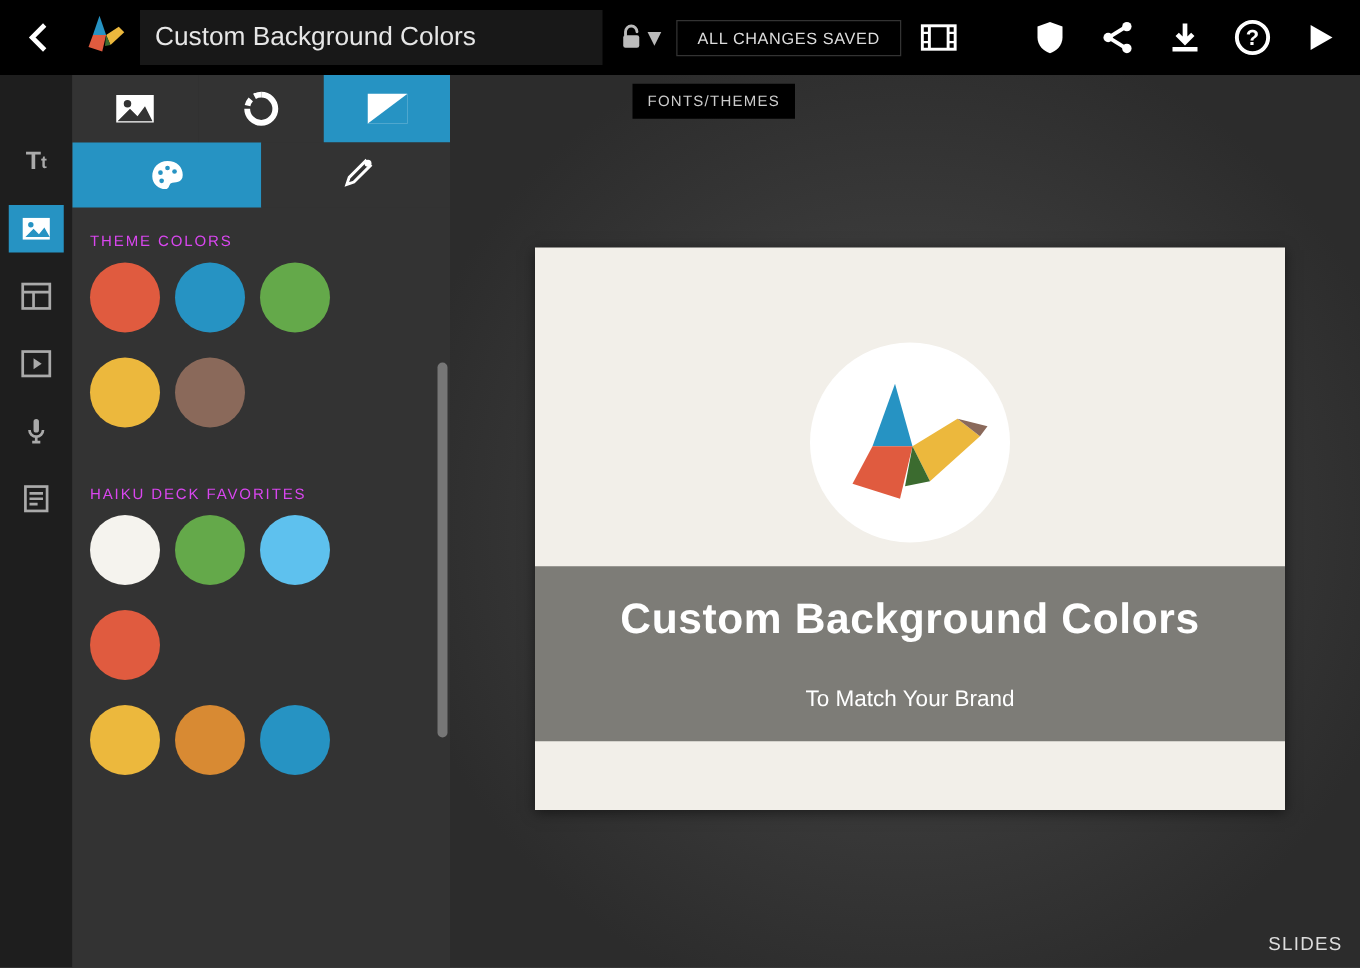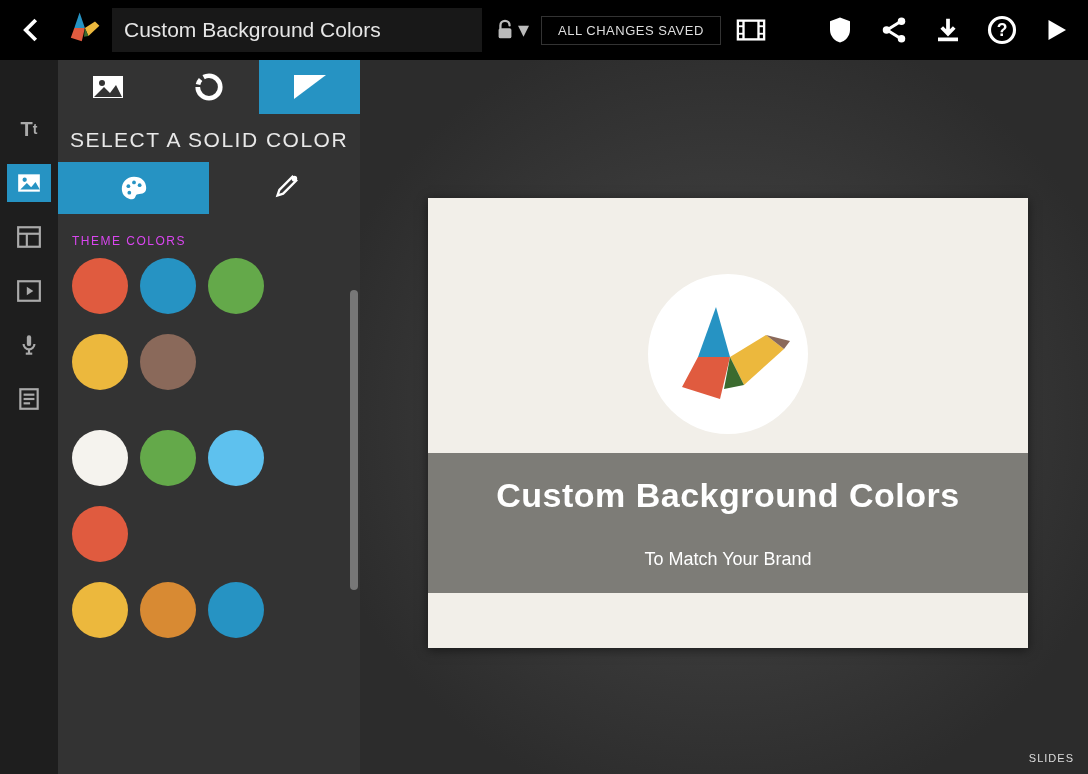--- a/index.html
+++ b/index.html
@@ -224,21 +224,21 @@
   align-items: center;
   justify-content: center;
 }
 .slide-title { font-size: 34px; font-weight: 800; color: #fff; letter-spacing: 0.5px; }
 .slide-sub { font-size: 18px; color: #fff; margin-top: 34px; font-weight: 500;}
 
 .slides-btn {
   position: absolute;
   right: 14px;
   bottom: 10px;
-  font-size: 11px;
+  font-size: 15px;
   letter-spacing: 1px;
   color: #ddd;
   cursor: pointer;
 }
 </style>
 </head>
 <body>
 
 <div class="topbar">
   <div class="tb-icon tb-back">
@@ -369,21 +369,20 @@
           </svg>
       </div>
       <div class="panel-tab active">
         <svg viewBox="0 0 32 24">
             <rect x="0" y="0" width="32" height="24" fill="#fff"></rect>
             <polygon points="0,24 32,0 32,24" fill="#2693c3"></polygon>
           </svg>
       </div>
     </div>
 
-    <div class="panel-heading">SELECT A SOLID COLOR</div>
 
     <div class="mode-tabs">
       <div class="mode-tab active">
         <svg viewBox="0 0 32 32">
             <path d="M16 4 C8 4 3 10 3 17 C3 24 9 28 14 28 C18 28 17 24 19 23 C22 22 29 23 29 16 C29 9 24 4 16 4 Z" fill="#fff"></path>
             <circle cx="10" cy="14" r="2" fill="#2693c3"></circle>
             <circle cx="16" cy="10" r="2" fill="#2693c3"></circle>
             <circle cx="22" cy="13" r="2" fill="#2693c3"></circle>
             <circle cx="11" cy="21" r="2" fill="#2693c3"></circle>
           </svg>
@@ -403,20 +402,21 @@
             <div class="swatch" style="background: rgb(224, 91, 63);"></div>
             <div class="swatch" style="background: rgb(38, 147, 195);"></div>
             <div class="swatch" style="background: rgb(100, 169, 74);"></div>
           </div>
           <div class="swatch-row">
             <div class="swatch" style="background: rgb(236, 184, 61);"></div>
             <div class="swatch" style="background: rgb(138, 105, 90);"></div>
           </div>
         </div>
       <div style="height:20px"></div>
+      <div class="section-label">HAIKU DECK FAVORITES</div>
       <div id="fav-rows">
           <div class="swatch-row">
             <div class="swatch" style="background: rgb(245, 243, 238);"></div>
             <div class="swatch" style="background: rgb(100, 169, 74);"></div>
             <div class="swatch" style="background: rgb(94, 193, 238);"></div>
           </div>
           <div class="swatch-row">
             <div class="swatch" style="background: rgb(224, 91, 63);"></div>
           </div>
           <div class="swatch-row">
@@ -426,20 +426,21 @@
           </div>
         </div>
     </div>
 
     <div class="panel-scrollbar">
         <div class="thumb"></div>
       </div>
   </div>
 
   <div class="canvas-wrap">
+    <div class="ft-tab">FONTS/THEMES</div>
 
     <div class="slide">
       <div class="slide-logo">
         <svg viewBox="0 0 140 110">
           <polygon points="58,8 72,58 40,58" fill="#2693c3"></polygon>
           <polygon points="72,58 108,36 126,50 86,86" fill="#ecb83d"></polygon>
           <polygon points="40,58 72,58 62,100 24,88" fill="#e05b3f"></polygon>
           <polygon points="72,58 86,86 66,90" fill="#3b6b2f"></polygon>
           <polygon points="108,36 126,50 132,42" fill="#8a695a"></polygon>
         </svg>

